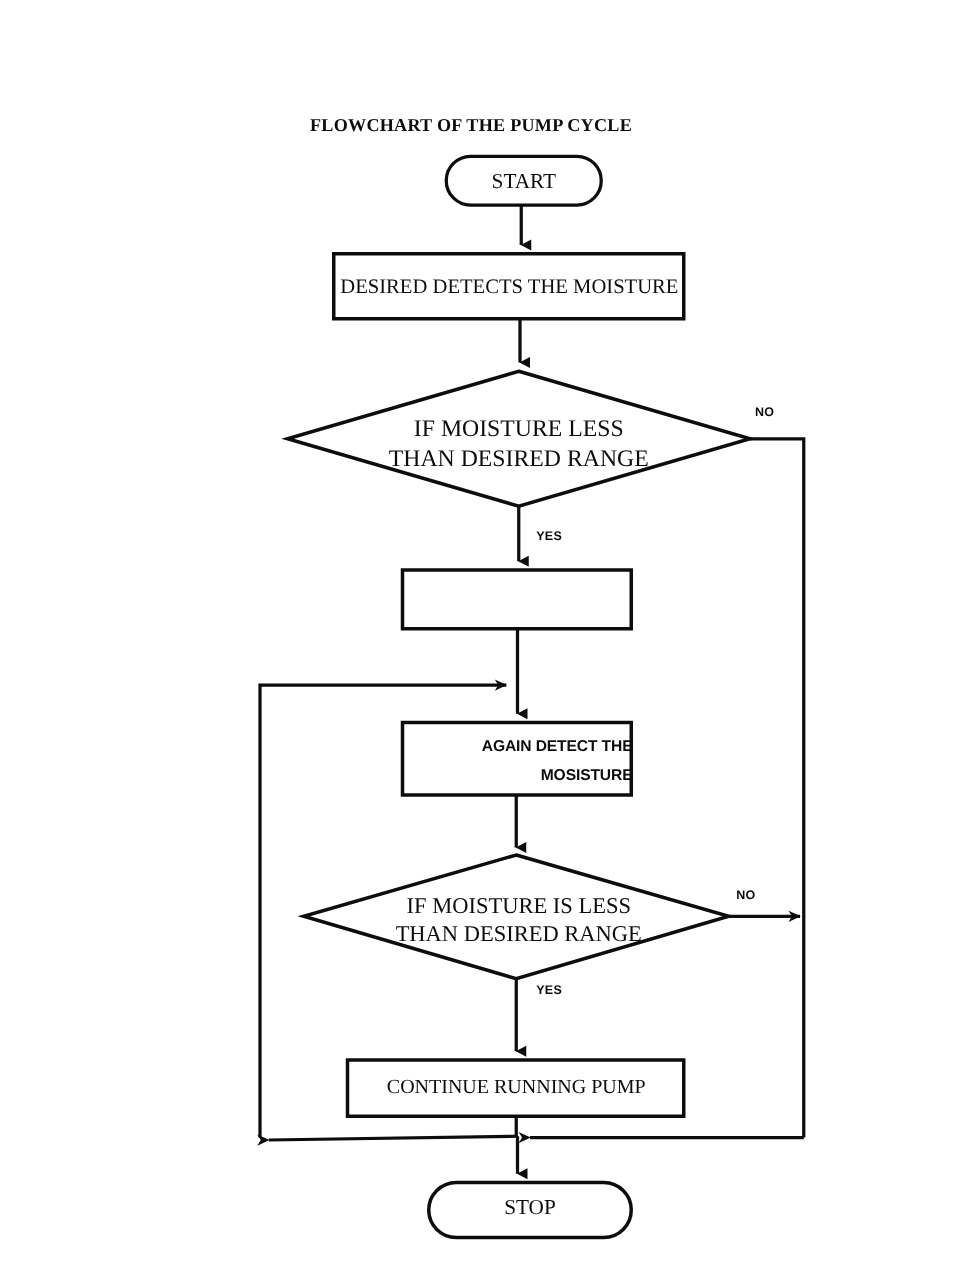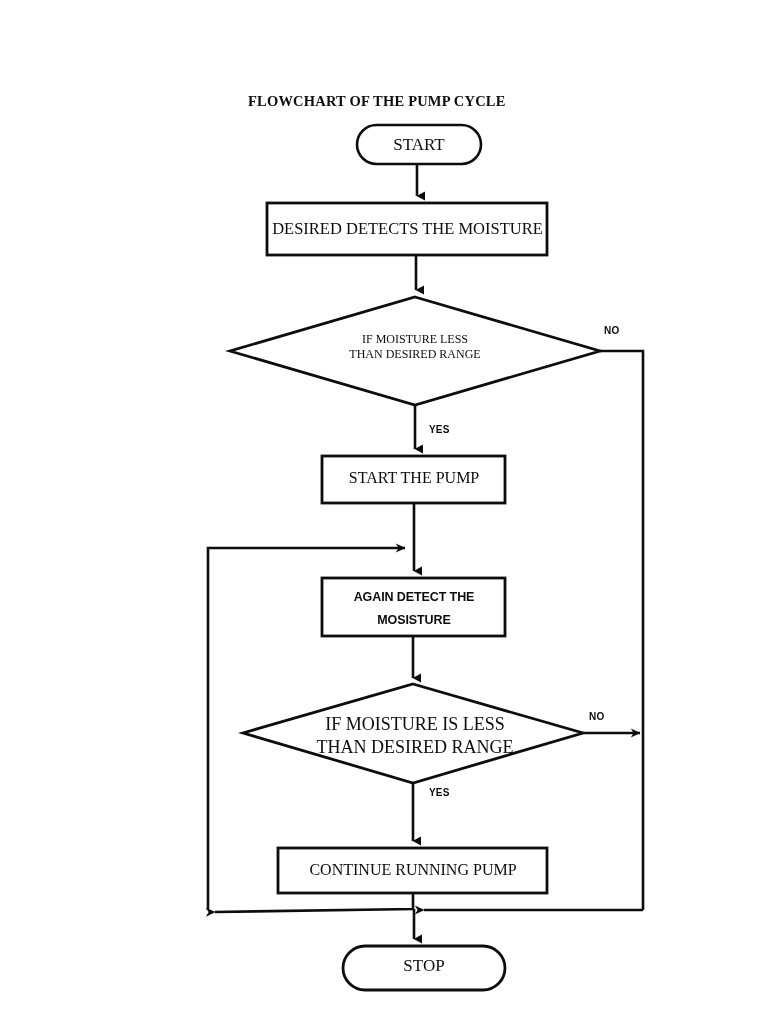--- a/index.html
+++ b/index.html
@@ -51,23 +51,23 @@
     top: 92px;
     width: 300px;
     text-align: left;
     font-family: "Liberation Serif", serif;
     font-weight: 700;
     font-size: 14.5px;
     letter-spacing: 0.2px;
   }
   #node-start-label   { left: 357px; top: 134px; width: 124px; font-size: 17px; }
   #node-sensor-label  { left: 268px; top: 218px; width: 279px; font-size: 16.5px; }
-  #node-decision1-label { left: 265px; top: 332px; width: 300px; font-size: 12px; }
+  #node-decision1-label { left: 265px; top: 332px; width: 300px; font-size: 19px; }
   #node-startpump-label { left: 322px; top: 468px; width: 184px; font-size: 16px; }
-  #node-again-label   { left: 322px; top: 586px; width: 184px; font-size: 12.5px; line-height: 1.85; letter-spacing: -0.1px; }
+  #node-again-label   { left: 322px; top: 586px; width: 184px; font-size: 12.5px; line-height: 1.85; letter-spacing: -0.1px; text-align: right; }
   #node-decision2-label { left: 265px; top: 713px; width: 300px; font-size: 18px; }
   #node-continue-label { left: 279px; top: 860px; width: 268px; font-size: 16px; }
   #node-stop-label    { left: 343px; top: 955px; width: 162px; font-size: 17px; }
 
   .edge-lbl {
     position: absolute;
     font-family: "Liberation Sans", sans-serif;
     font-weight: 700;
     font-size: 10px;
     color: #0d0d0d;
@@ -141,21 +141,20 @@
 
   <div class="lbl" id="chart-title">FLOWCHART OF THE PUMP CYCLE</div>
 
   <div class="lbl serif-lbl" id="node-start-label">START</div>
 
   <div class="lbl serif-lbl" id="node-sensor-label">DESIRED DETECTS THE MOISTURE</div>
 
   <div class="lbl serif-lbl" id="node-decision1-label">IF MOISTURE LESS
 THAN DESIRED RANGE</div>
 
-  <div class="lbl serif-lbl" id="node-startpump-label">START THE PUMP</div>
 
   <div class="lbl sans-lbl" id="node-again-label">AGAIN DETECT THE
 MOSISTURE</div>
 
   <div class="lbl serif-lbl" id="node-decision2-label">IF MOISTURE IS LESS
 THAN DESIRED RANGE</div>
 
   <div class="lbl serif-lbl" id="node-continue-label">CONTINUE RUNNING PUMP</div>
 
   <div class="lbl serif-lbl" id="node-stop-label">STOP</div>

